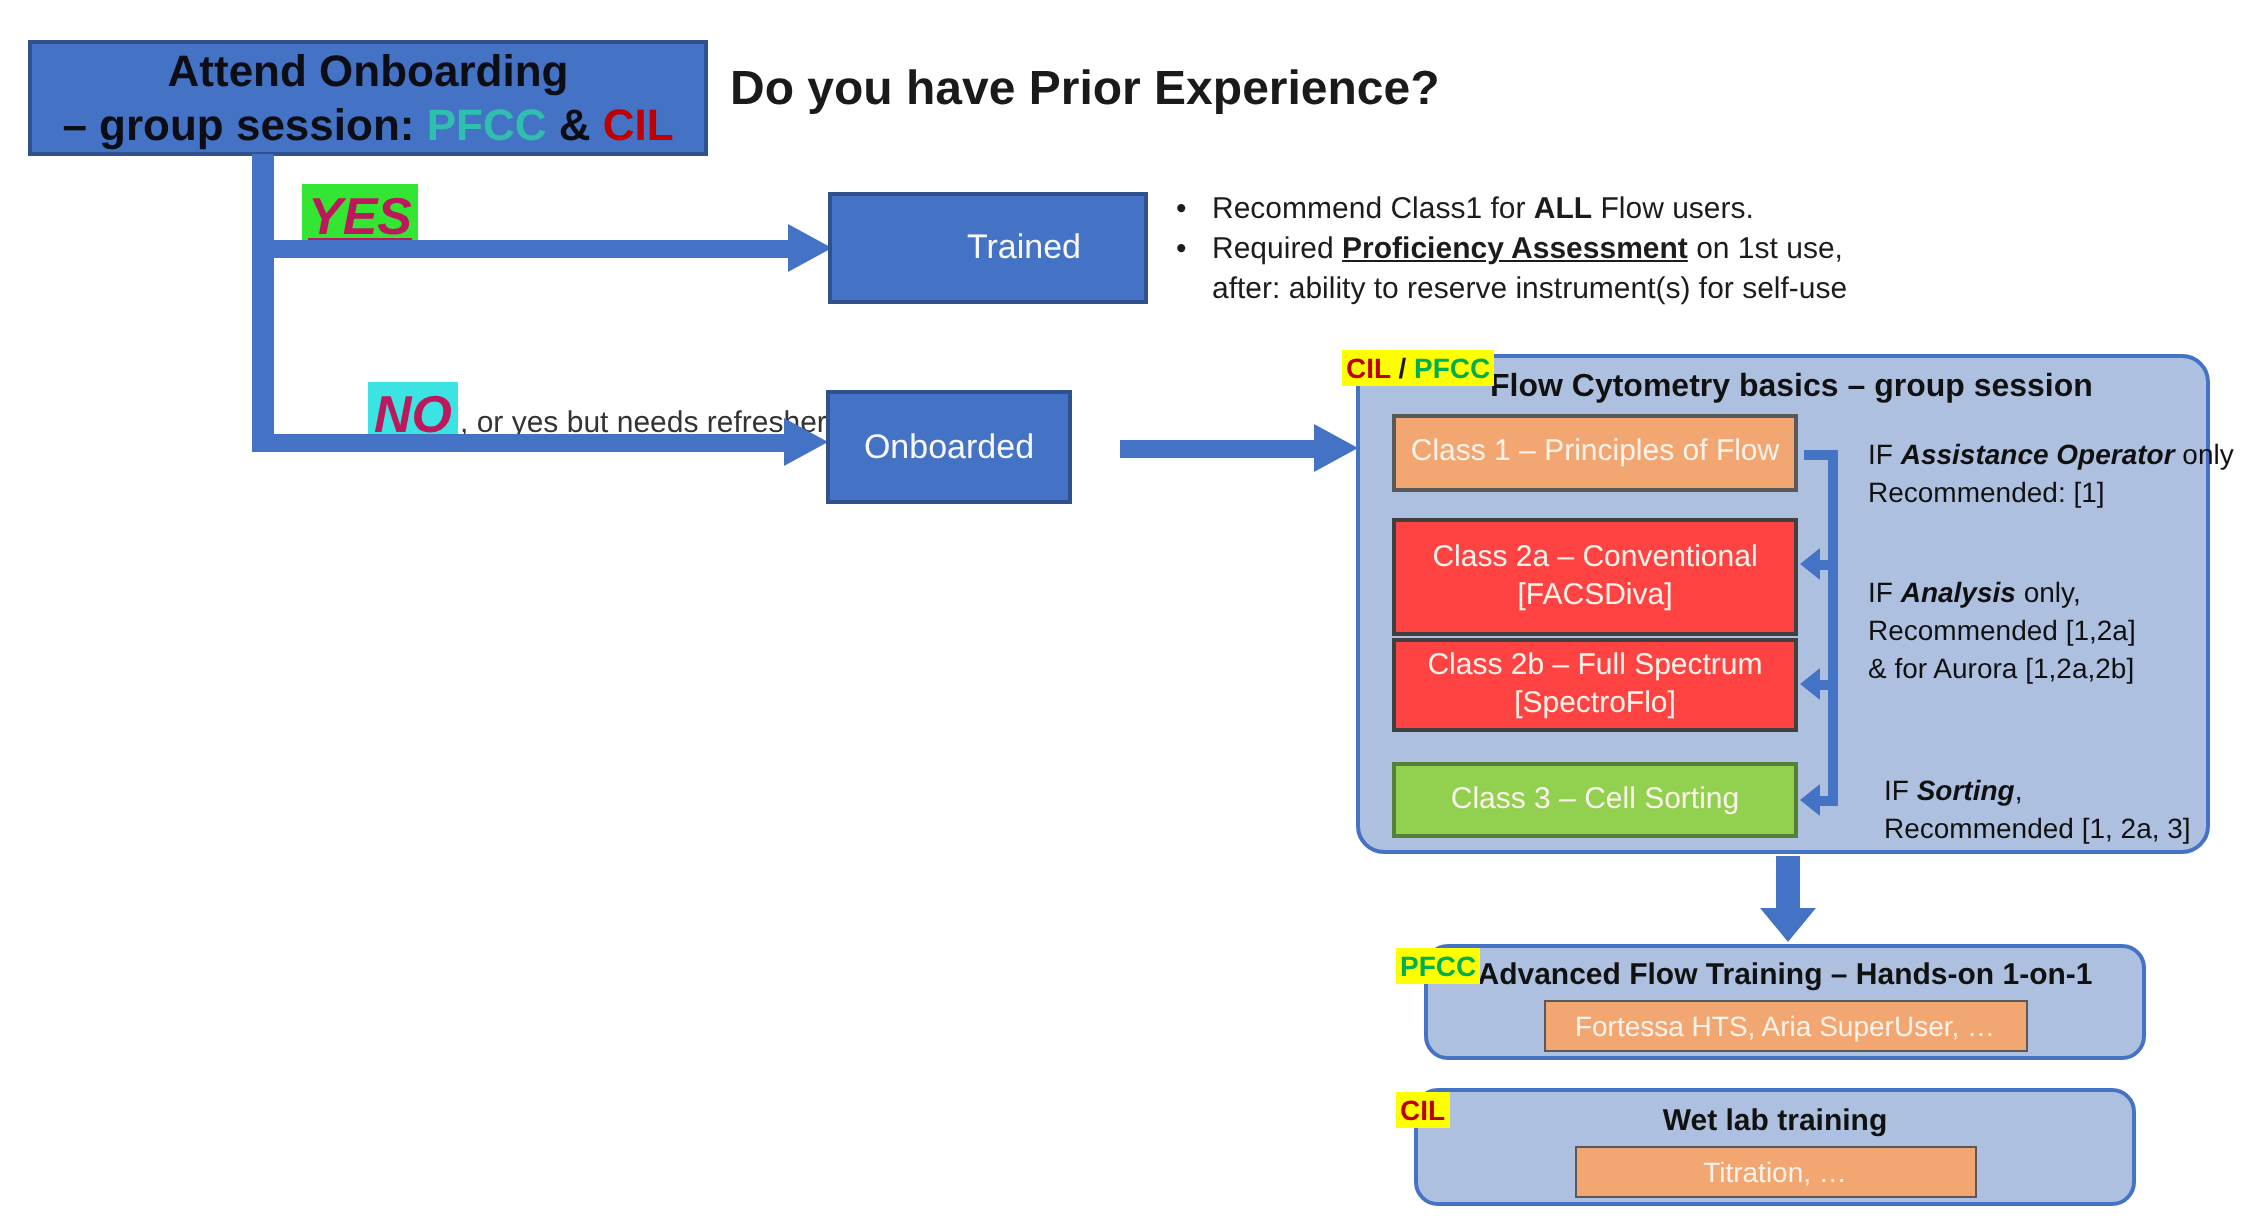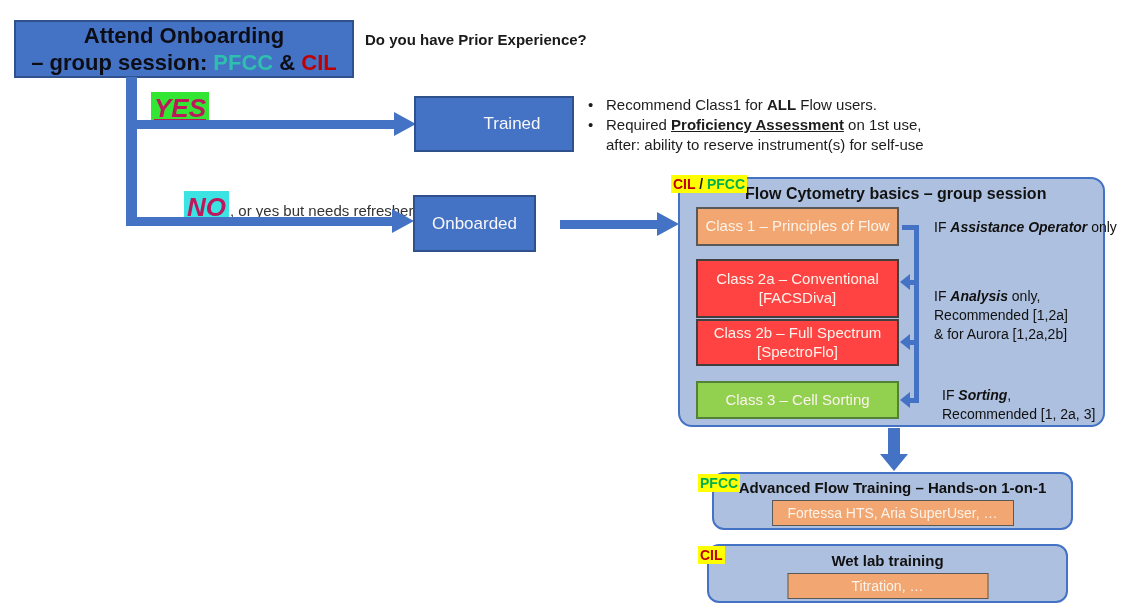--- a/index.html
+++ b/index.html
@@ -12,21 +12,21 @@
   .node{
     position:absolute;background:#4472C4;border:2px solid #2F528F;
     color:#F7F7F7;display:flex;align-items:center;justify-content:center;
     font-size:17px;box-sizing:border-box;
   }
   .startbox{
     position:absolute;background:#4472C4;border:2px solid #2F528F;
     color:#0d0d16;display:flex;flex-direction:column;align-items:center;justify-content:center;
     font-size:22px;font-weight:bold;line-height:1.25;box-sizing:border-box;
   }
-  .pagetitle{position:absolute;font-size:15px;font-weight:bold;color:#1a1a1a;white-space:nowrap;}
+  .pagetitle{position:absolute;font-size:24px;font-weight:bold;color:#1a1a1a;white-space:nowrap;}
   
   .hl{
     font-weight:bold;font-size:26px;color:#be185d;text-decoration:underline;
     padding:1px 3px;display:inline-block;font-style:italic;
   }
   .hl-yes{background:#33E633;}
   .hl-no{background:#3BE3E3;}
   .no-suffix{font-size:15px;color:#333;margin-left:1px;}
   
   .bar{position:absolute;background:#4472C4;}
@@ -149,20 +149,21 @@
     <div class="bar" style="left:234px;top:46px;width:5px;height:178px;"></div>
     <div class="bar" style="left:229px;top:101px;width:10px;height:5px;"></div>
     <div class="head-left" style="left:220px;top:95px;"></div>
     <div class="bar" style="left:229px;top:161px;width:10px;height:5px;"></div>
     <div class="head-left" style="left:220px;top:155px;"></div>
     <div class="bar" style="left:229px;top:219px;width:10px;height:5px;"></div>
     <div class="head-left" style="left:220px;top:213px;"></div>
 
     <div class="ann" style="left:254px;top:39px;">
       <div><span>IF </span><span class="em">Assistance Operator</span><span> only</span></div>
+      <div>Recommended: [1]</div>
     </div>
     <div class="ann" style="left:254px;top:108px;">
       <div><span>IF </span><span class="em">Analysis</span><span> only,</span></div>
       <div>Recommended [1,2a]</div>
       <div>&amp; for Aurora [1,2a,2b]</div>
     </div>
     <div class="ann" style="left:262px;top:207px;">
       <div><span>IF </span><span class="em">Sorting</span><span>,</span></div>
       <div>Recommended [1, 2a, 3]</div>
     </div>

